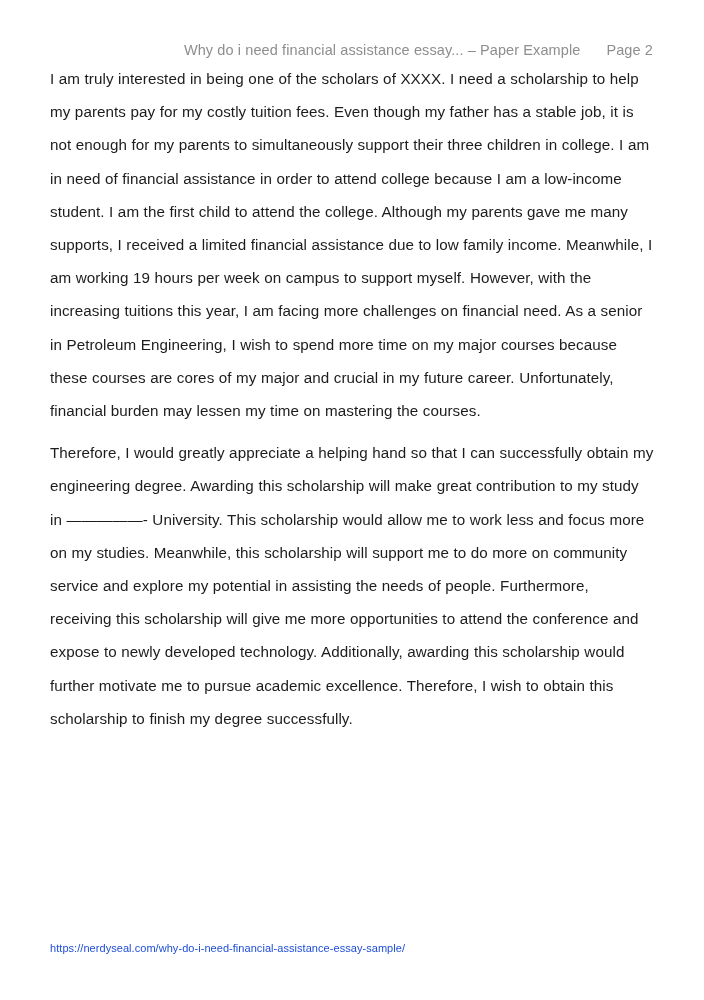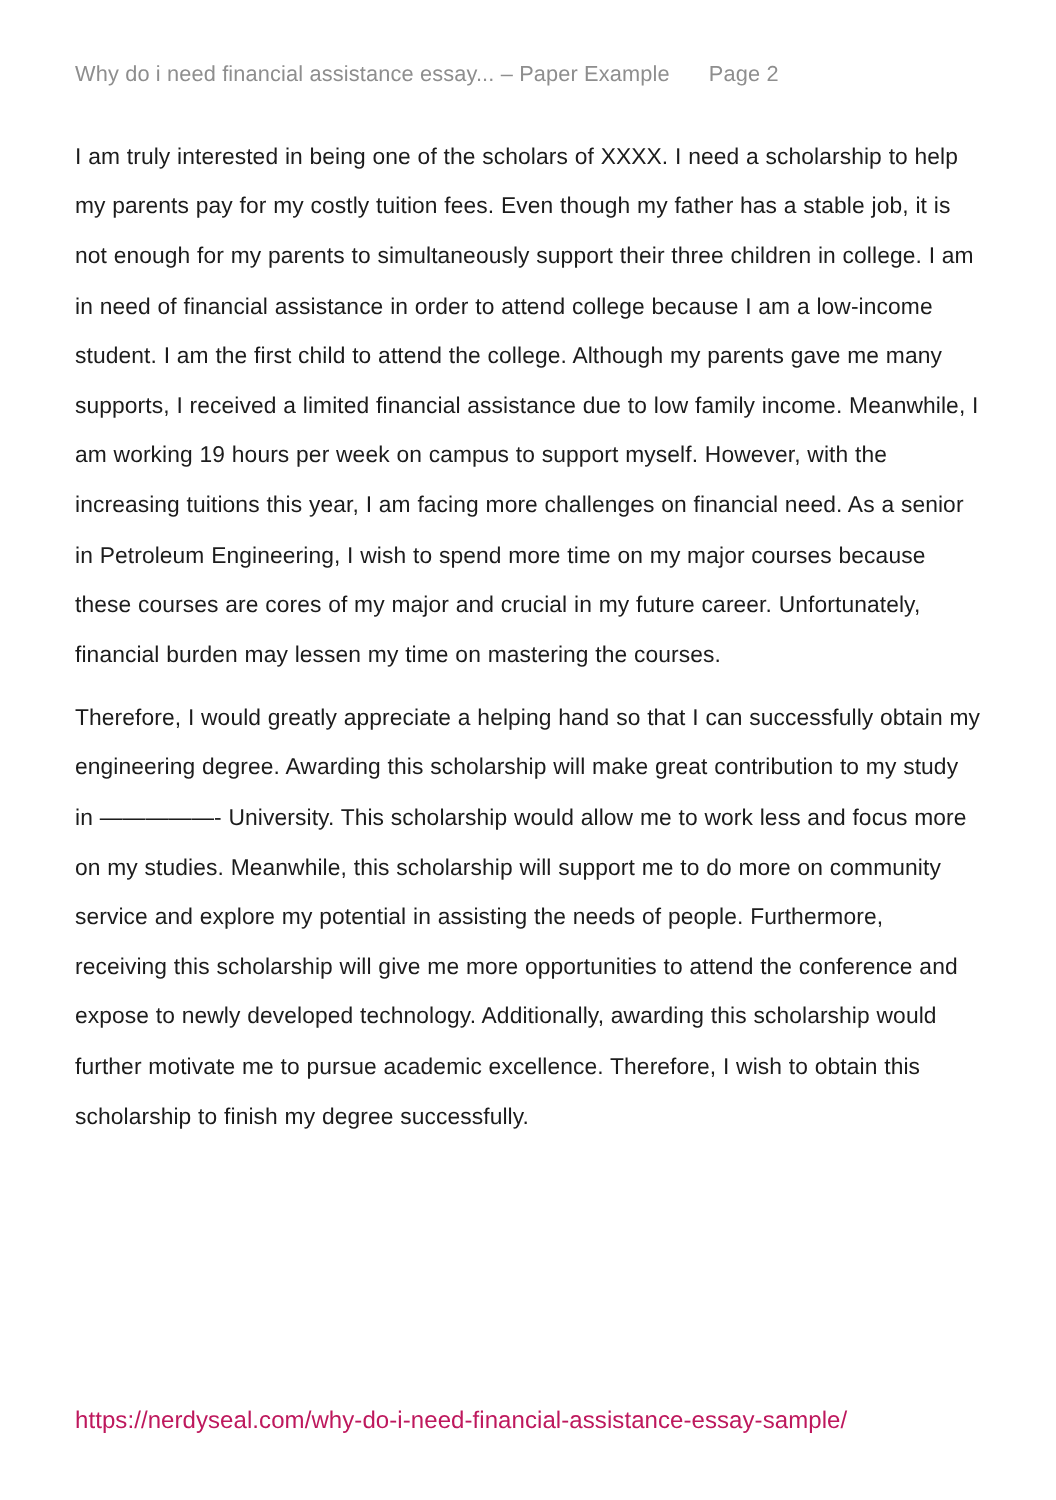--- a/index.html
+++ b/index.html
@@ -18,64 +18,64 @@
     position: relative;
     width: 704px;
     height: 1000px;
     background: #ffffff;
     box-sizing: border-box;
     padding: 0 50px;
   }
   .page-header {
     display: flex;
     align-items: baseline;
-    justify-content: flex-start;
+    justify-content: flex-end;
     padding-top: 40px;
     padding-bottom: 0;
     color: #8e8e8e;
     font-size: 14.5px;
     line-height: 20px;
     letter-spacing: 0.1px;
     white-space: nowrap;
   }
   .header-title {
     color: #8e8e8e;
     overflow: hidden;
     text-overflow: ellipsis;
   }
   .header-page-number {
     color: #8e8e8e;
     padding-right: 1px;
     flex: 0 0 auto;
     margin-left: 26px;
   }
   .body-content {
-    margin-top: 28px;
+    margin-top: 2px;
   }
   .paragraph {
     color: #1c1c1c;
     font-size: 15.2px;
     line-height: 33.2px;
     margin: 0 0 9px 0;
     text-align: left;
     letter-spacing: 0.07px;
     word-spacing: 0.2px;
   }
   .paragraph:last-child {
     margin-bottom: 0;
   }
   .page-footer {
     position: absolute;
     left: 50px;
     right: 50px;
     top: 938px;
   }
   .footer-url {
-    color: #be185d;
-    font-size: 16px;
+    color: #1d4ed8;
+    font-size: 11px;
     line-height: 20px;
     text-decoration: none;
     letter-spacing: 0.05px;
     display: inline-block;
   }
 </style>
 </head>
 <body>
 
 <div class="page">

